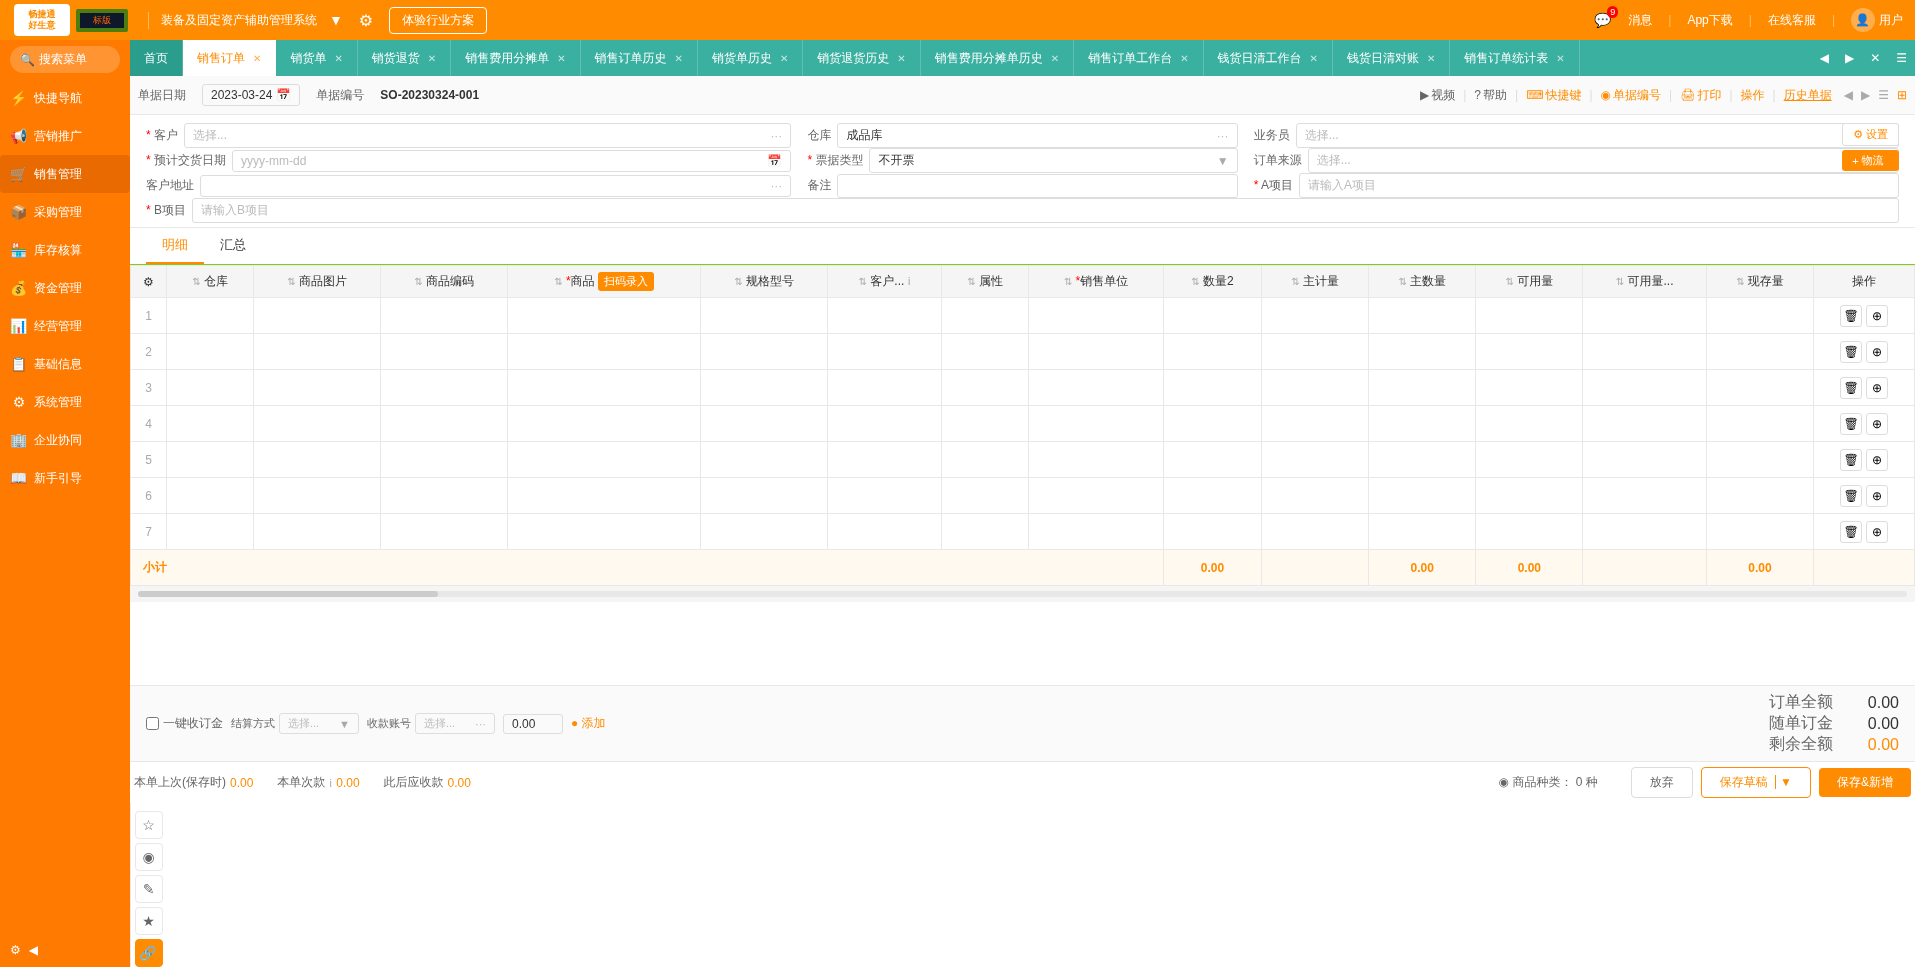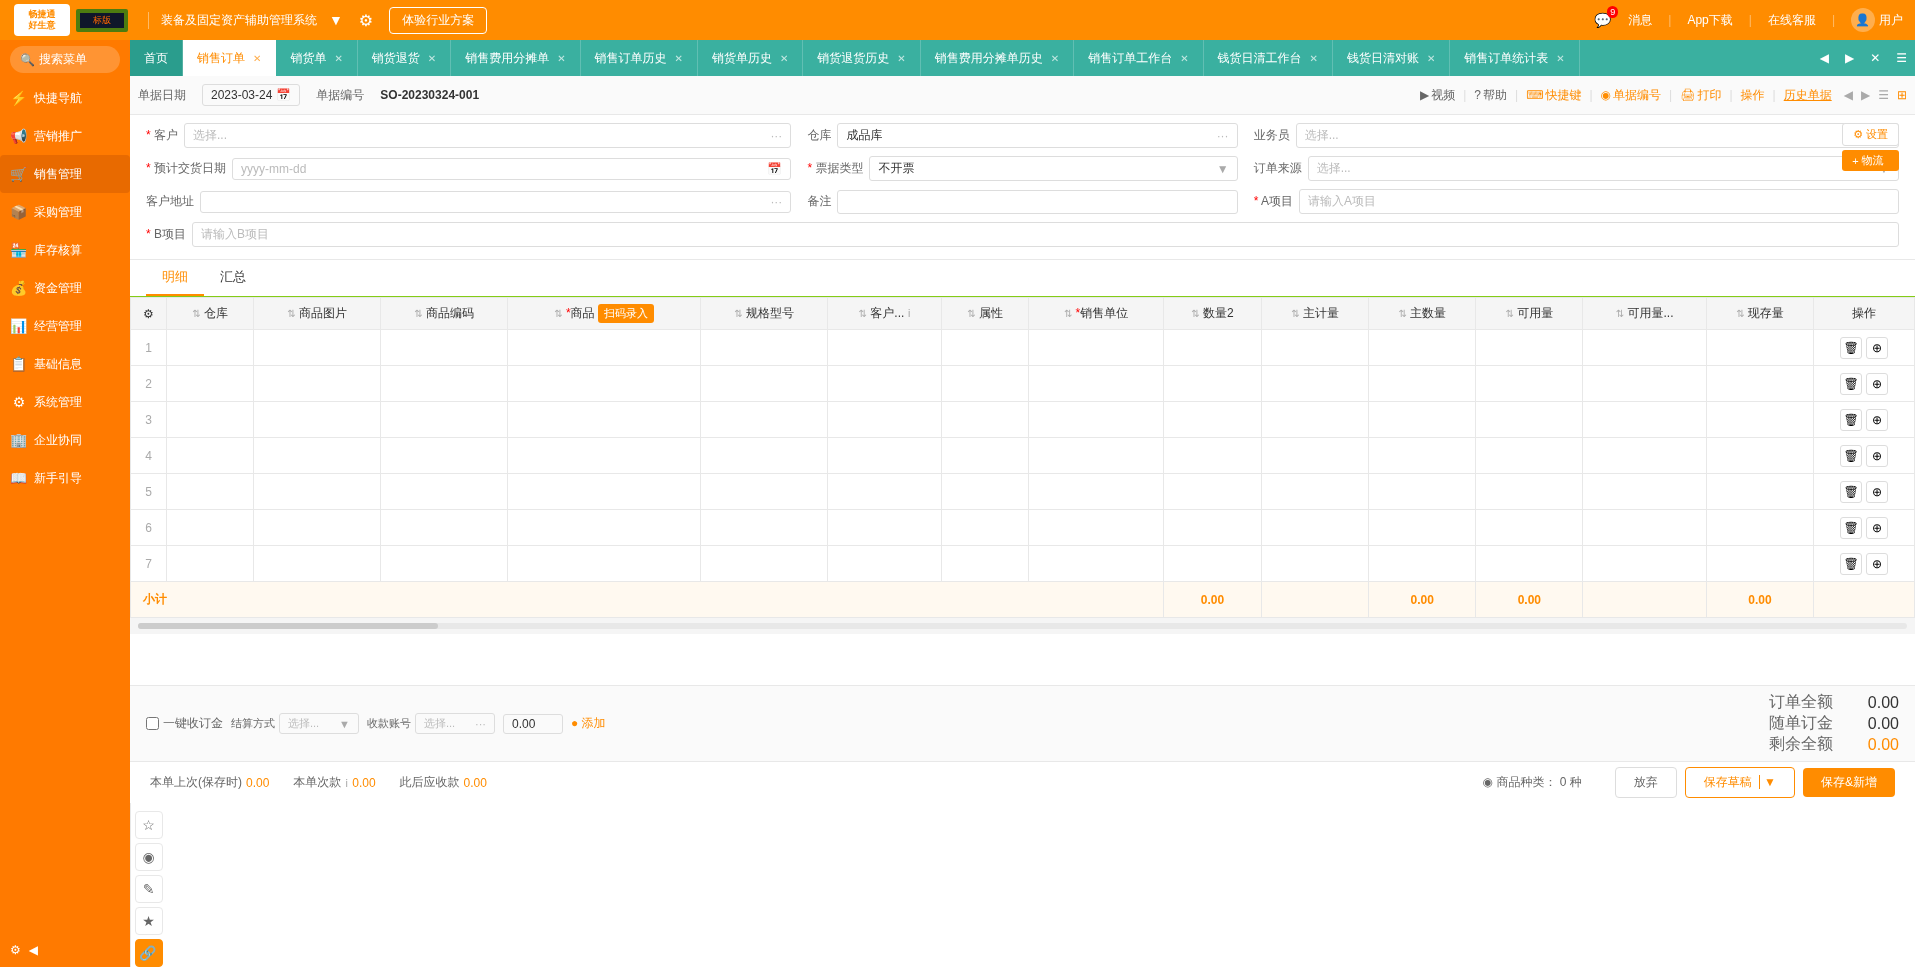--- a/index.html
+++ b/index.html
@@ -37,21 +37,21 @@
     .tab-nav-btn { padding: 0 8px; color: #fff; cursor: pointer; display: flex; align-items: center; }
     .tab-bar-right { margin-left: auto; display: flex; align-items: center; }
 
     
     .form-header { padding: 8px 8px; border-bottom: 1px solid #e8e8e8; display: flex; align-items: center; gap: 16px; background: #fafafa; }
     .form-header-label { color: #666; font-size: 12px; }
     .form-header-value { color: #333; font-size: 12px; font-weight: bold; }
     .form-header-actions { margin-left: auto; display: flex; align-items: center; gap: 8px; font-size: 12px; }
     .action-link { color: #666; cursor: pointer; display: flex; align-items: center; gap: 2px; }
     .action-sep { color: #ddd; }
-    .form-row { display: flex; align-items: center; margin-bottom: 8px; gap: 16px; }
+    .form-row { display: flex; align-items: center; gap: 16px; }
     .form-field { display: flex; align-items: center; gap: 6px; flex: 1; }
     .form-field-label { color: #666; font-size: 12px; white-space: nowrap; }
     .required-star { color: #f00; }
 
     
     .form-tabs { display: flex; border-bottom: 1px solid #84cc16; padding: 0 16px; }
     .form-tab { padding: 8px 16px; font-size: 13px; cursor: pointer; border-bottom: 2px solid transparent; }
     .form-tab.active { color: #ff8c00; border-bottom-color: #ff8c00; }
 
     
@@ -74,21 +74,21 @@
     .form-footer { padding: 6px 16px; border-top: 1px solid #e8e8e8; display: flex; align-items: center; gap: 8px; background: #fafafa; }
     .checkbox-label { display: flex; align-items: center; gap: 4px; font-size: 12px; color: #666; cursor: pointer; }
     .footer-field { display: flex; align-items: center; gap: 4px; font-size: 11px; color: #666; }
     .add-btn { background: none; border: none; color: #ff8c00; cursor: pointer; font-size: 12px; }
     .footer-summary { margin-left: auto; text-align: right; font-size: 16px; color: #333; }
     .footer-summary-row { display: flex; gap: 16px; justify-content: flex-end; align-items: center; }
     .footer-summary-label { color: #666; }
     .footer-summary-value { color: #333; min-width: 50px; text-align: right; }
 
     
-    .bottom-bar { height: 42px; background: #fff; border-top: 1px solid #e8e8e8; display: flex; align-items: center; padding: 0 20px; gap: 24px; flex-shrink: 0; }
+    .bottom-bar { height: 42px; background: #fff; border-top: 1px solid #e8e8e8; display: flex; align-items: center; padding: 0 4px; gap: 24px; flex-shrink: 0; }
     .bottom-bar-info { font-size: 12px; color: #666; display: flex; align-items: center; gap: 4px; }
     .bottom-bar-value { color: #ff8c00; }
     .bottom-bar-actions { margin-left: auto; display: flex; align-items: center; gap: 8px; }
     .btn-discard { padding: 6px 18px; border: 1px solid #ddd; background: #fff; border-radius: 4px; cursor: pointer; font-size: 12px; color: #666; }
     .btn-save-draft { padding: 6px 18px; border: 1px solid #ff8c00; background: #fff; border-radius: 4px; cursor: pointer; font-size: 12px; color: #ff8c00; }
     .btn-save-new { padding: 6px 18px; background: #ff8c00; border: none; border-radius: 4px; cursor: pointer; font-size: 12px; color: #fff; }
     .product-count { font-size: 12px; color: #666; }
 
     
     .right-panel { width: 36px; background: #fff; border-left: 1px solid #e8e8e8; display: flex; flex-direction: column; align-items: center; padding-top: 8px; gap: 4px; flex-shrink: 0; }

